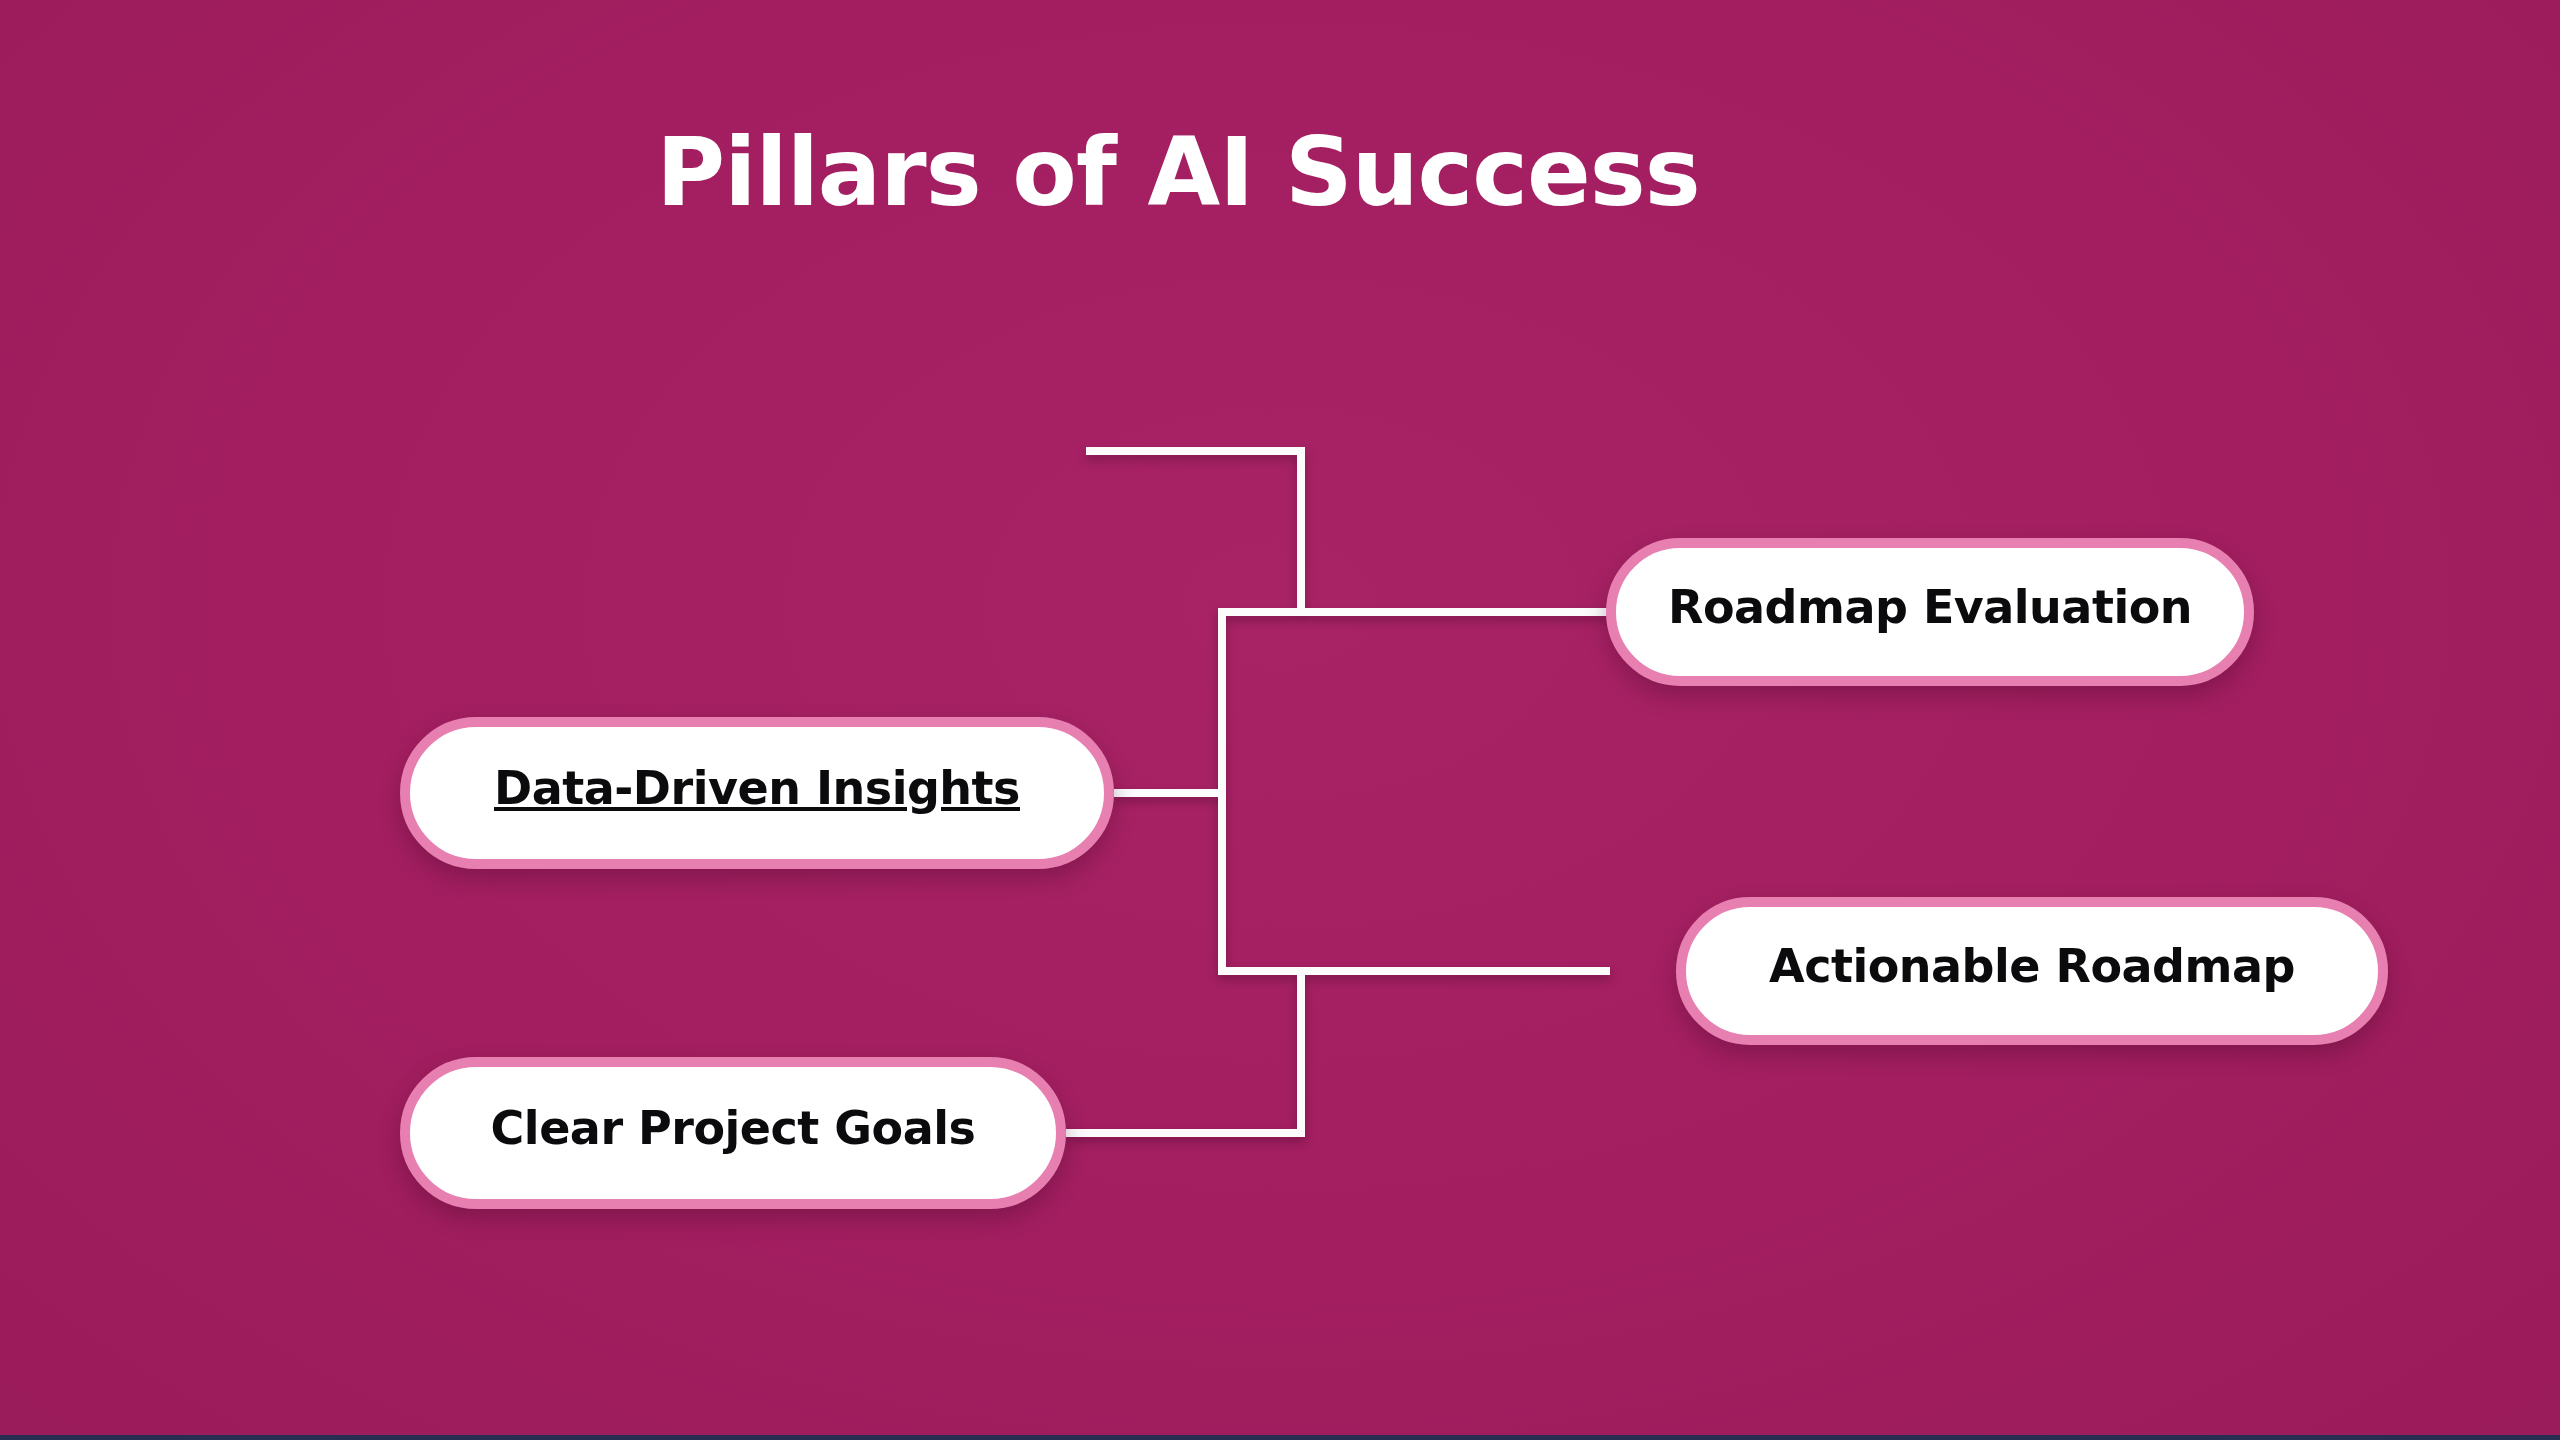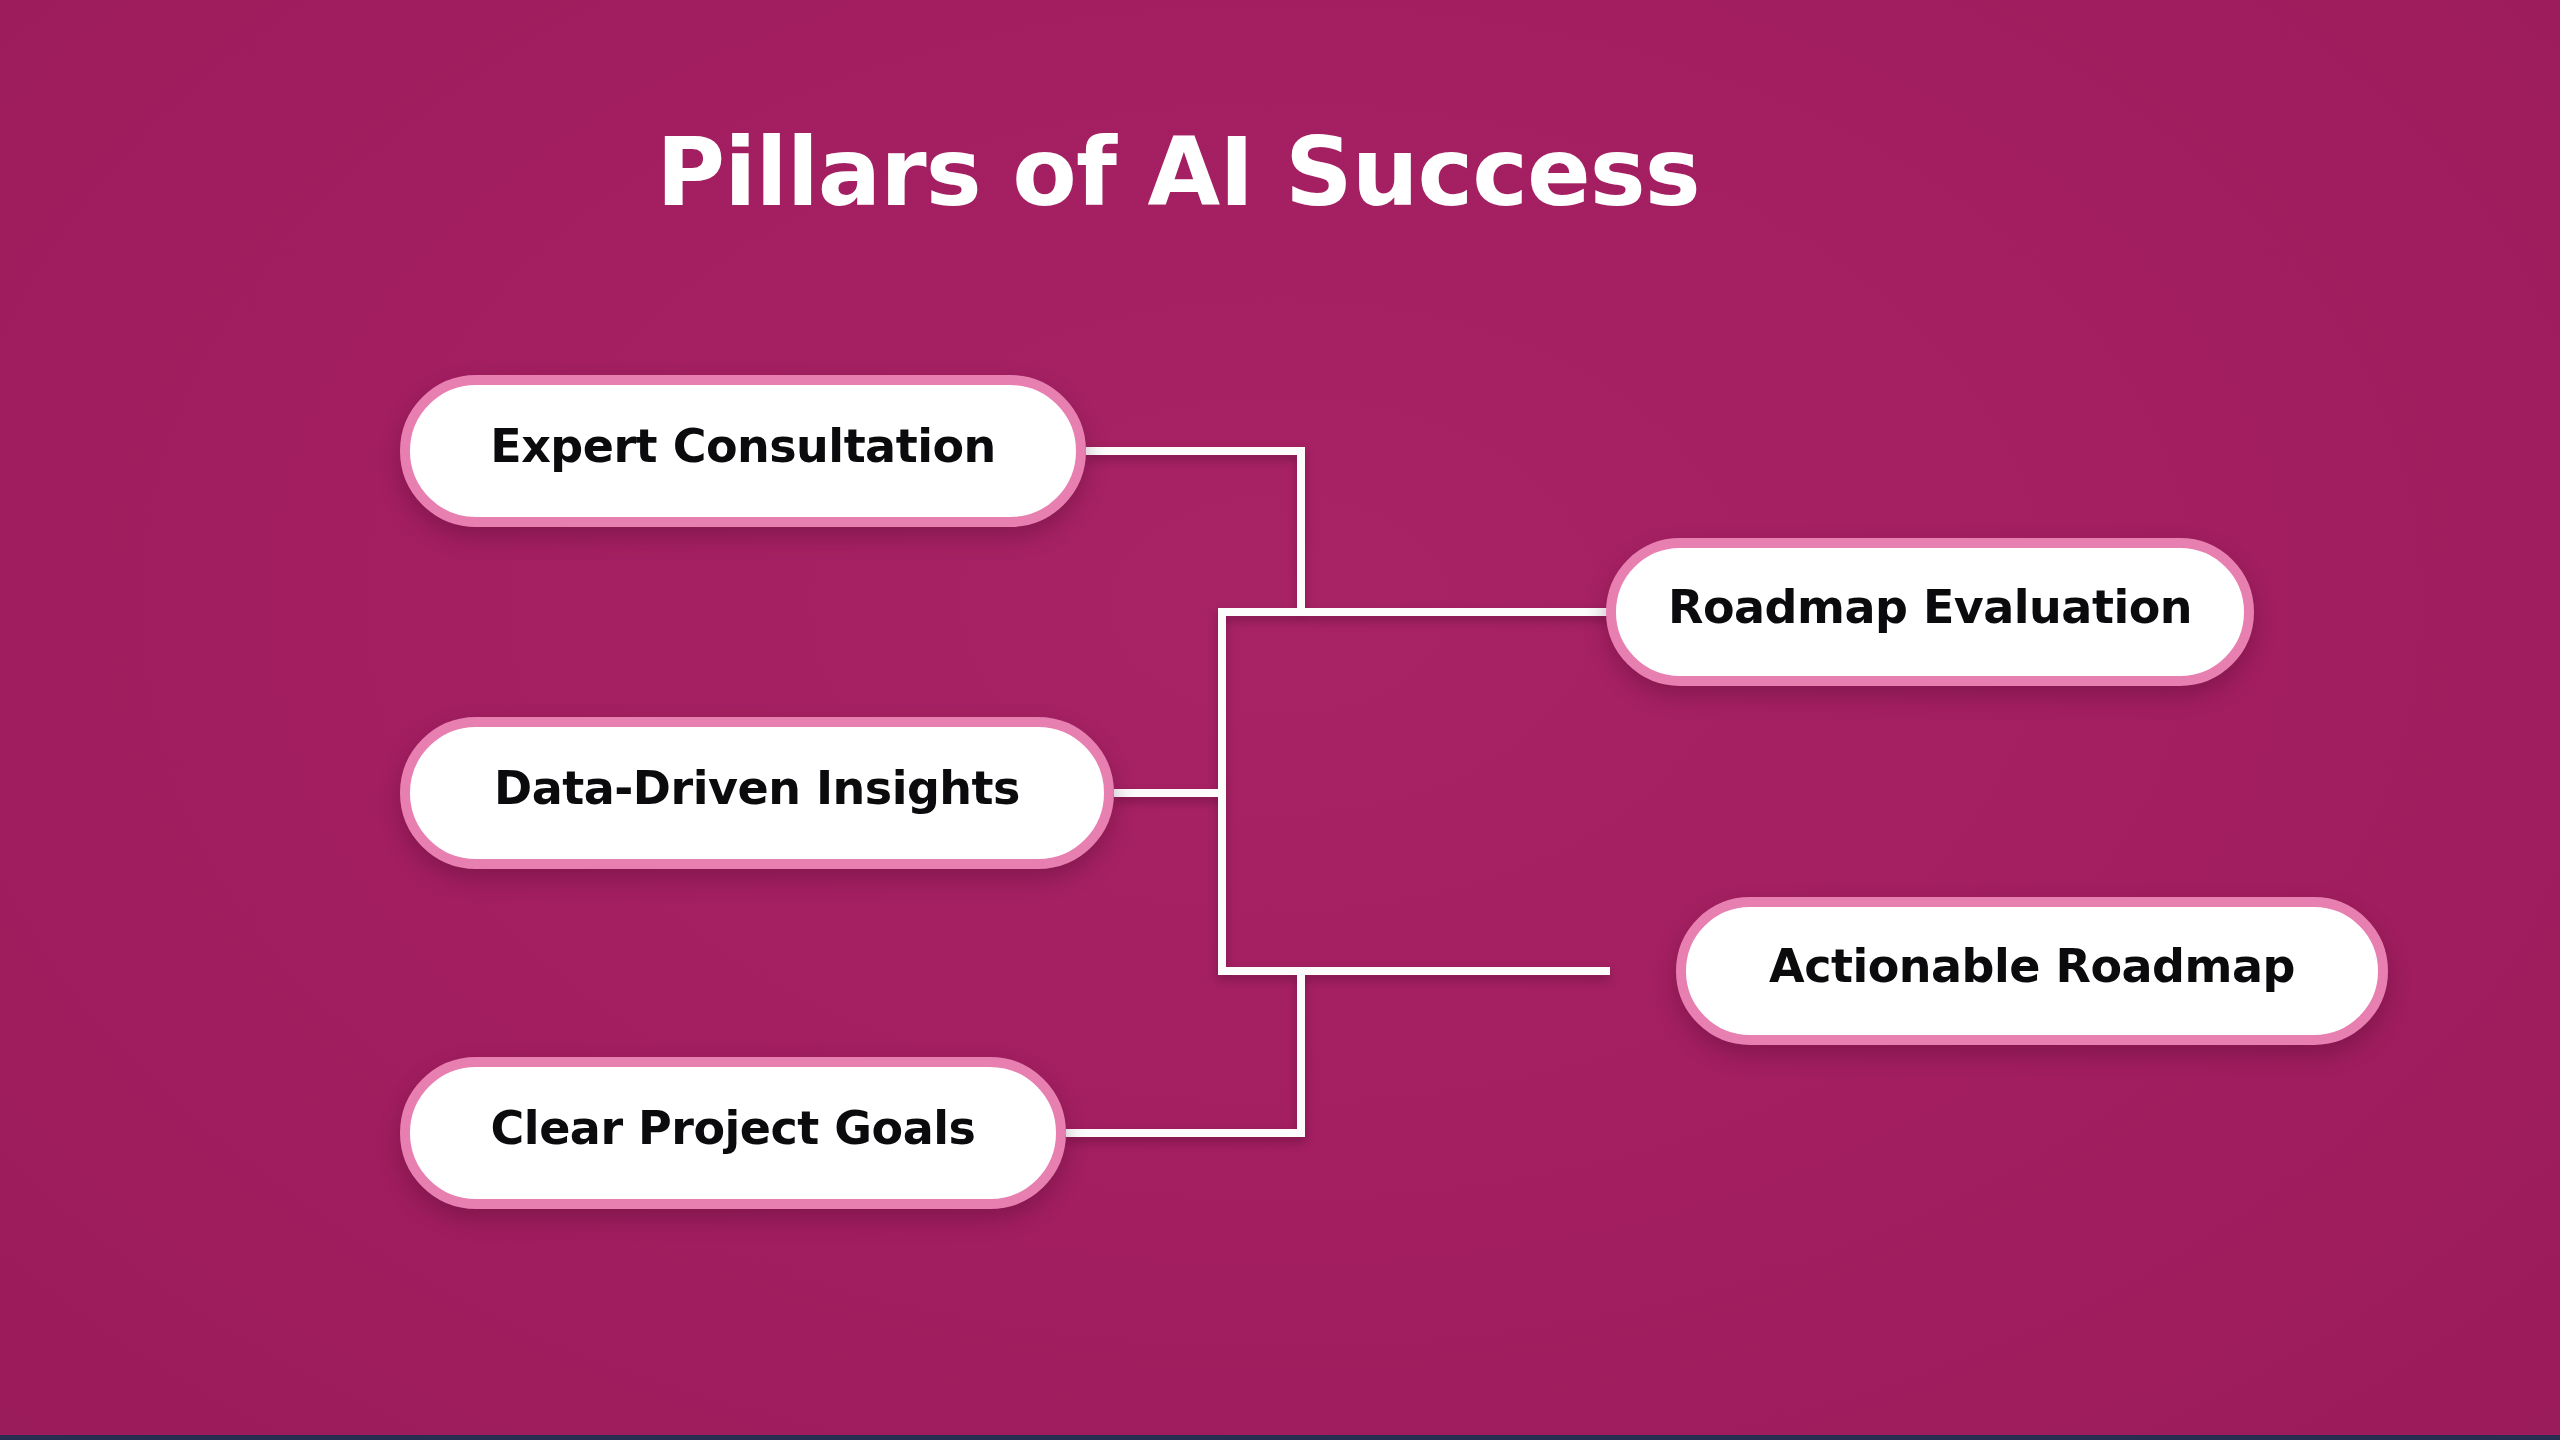--- a/index.html
+++ b/index.html
@@ -61,21 +61,21 @@
     align-items: center;
     justify-content: center;
     padding-bottom: 10px;
     font-size: 46px;
     font-weight: 700;
     letter-spacing: -0.5px;
     color: var(--node-text);
     box-shadow: 0 10px 22px rgba(60, 5, 35, 0.30);
   }
   .node-expert     { left: 400px;  top: 375px;  width: 686px; height: 152px; }
-  .node-data       { left: 400px;  top: 717px;  width: 714px; height: 152px; }
+  .node-data       { left: 400px;  top: 717px;  width: 714px; height: 152px; text-decoration: underline; }
   .node-clear      { left: 400px;  top: 1057px; width: 666px; height: 152px; text-align: right; }
   .node-holistic   { left: 1606px; top: 538px;  width: 648px; height: 148px; }
   .node-actionable { left: 1676px; top: 897px;  width: 712px; height: 148px; }
   .bottom-strip {
     position: absolute;
     left: 0;
     bottom: 0;
     width: 2560px;
     height: 5px;
     z-index: 3;
@@ -93,23 +93,20 @@
 
     <path d="M 1086 451 L 1301 451 L 1301 612"></path>
 
     <path d="M 1066 1133 L 1301 1133 L 1301 971"></path>
 
     <path d="M 1114 793 L 1222 793"></path>
 
     <path d="M 1610 612 L 1222 612 L 1222 971 L 1610 971"></path>
   </svg>
 
-  <div class="node node-expert">
-    <span>Expert Consultation</span>
-  </div>
 
   <div class="node node-data">
     <span>Data-Driven Insights</span>
   </div>
 
   <div class="node node-clear">
     <span>Clear Project Goals</span>
   </div>
 
   <div class="node node-holistic">

